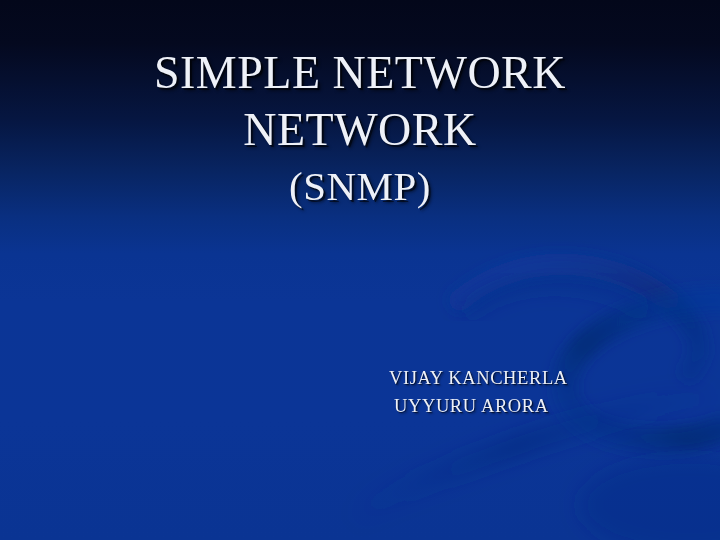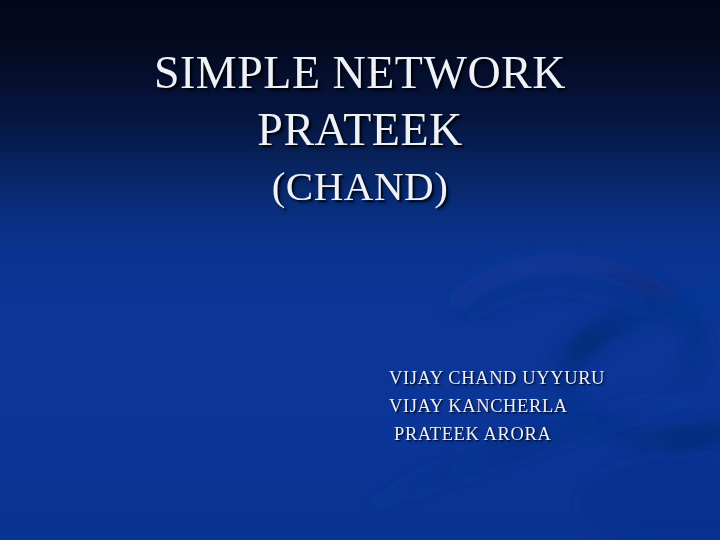--- a/index.html
+++ b/index.html
@@ -120,23 +120,22 @@
 
     <path d="M 720 396 C 640 404, 540 436, 452 470 C 400 490, 366 506, 352 520" fill="none" stroke="url(#rib3)" stroke-width="18" stroke-linecap="round" filter="url(#softer)"></path>
 
     <path d="M 468 312 C 512 272, 596 274, 644 310" fill="none" stroke="#0a2f86" stroke-opacity="0.45" stroke-width="10" stroke-linecap="round" filter="url(#softer)"></path>
 
     <ellipse cx="690" cy="505" rx="110" ry="48" fill="#0a2f88" fill-opacity="0.35" filter="url(#softer)"></ellipse>
   </svg>
 
   <div id="title-block">
     <div class="title-line big">SIMPLE NETWORK</div>
-    <div class="title-line big">PRATEEK</div>
-    <div class="title-line small">(CHAND)</div>
+    <div class="title-line big">NETWORK</div>
+    <div class="title-line small">(SNMP)</div>
   </div>
 
   <div id="author-block">
-    <div class="author-line">VIJAY CHAND UYYURU</div>
     <div class="author-line">VIJAY KANCHERLA</div>
-    <div class="author-line indent">PRATEEK ARORA</div>
+    <div class="author-line indent">UYYURU ARORA</div>
   </div>
 
 </div>
 
 </body></html>

